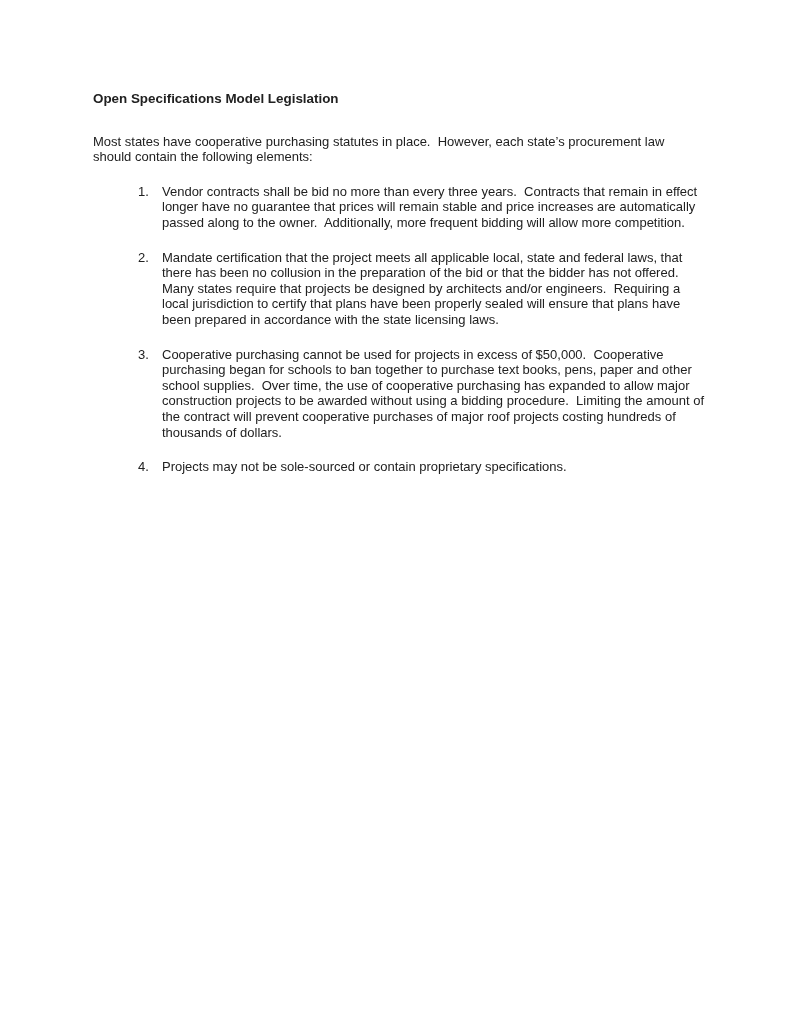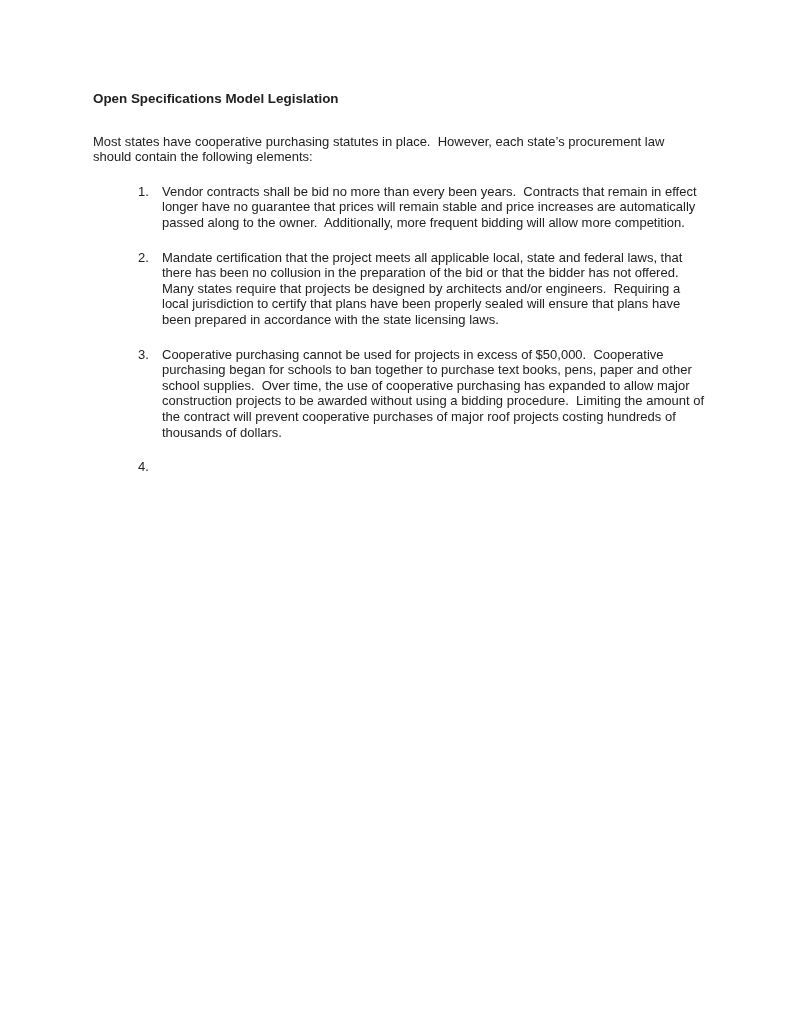--- a/index.html
+++ b/index.html
@@ -62,34 +62,35 @@
   <div class="doc">
 
     <div class="doc-title">Open Specifications Model Legislation</div>
 
     <div class="para">Most states have cooperative purchasing statutes in place.  However, each state’s procurement law should contain the following elements:</div>
 
     <div class="numbered-list">
 
       <div class="list-item">
         <span class="list-item-number">1.</span>
-        <span class="list-item-text">Vendor contracts shall be bid no more than every been years.  Contracts that remain in effect longer have no guarantee that prices will remain stable and price increases are automatically passed along to the owner.  Additionally, more frequent bidding will allow more competition.</span>
+        <span class="list-item-text">Vendor contracts shall be bid no more than every three years.  Contracts that remain in effect longer have no guarantee that prices will remain stable and price increases are automatically passed along to the owner.  Additionally, more frequent bidding will allow more competition.</span>
       </div>
 
       <div class="list-item">
         <span class="list-item-number">2.</span>
         <span class="list-item-text">Mandate certification that the project meets all applicable local, state and federal laws, that there has been no collusion in the preparation of the bid or that the bidder has not offered.  Many states require that projects be designed by architects and/or engineers.  Requiring a local jurisdiction to certify that plans have been properly sealed will ensure that plans have been prepared in accordance with the state licensing laws.</span>
       </div>
 
       <div class="list-item">
         <span class="list-item-number">3.</span>
         <span class="list-item-text">Cooperative purchasing cannot be used for projects in excess of $50,000.  Cooperative purchasing began for schools to ban together to purchase text books, pens, paper and other school supplies.  Over time, the use of cooperative purchasing has expanded to allow major construction projects to be awarded without using a bidding procedure.  Limiting the amount of the contract will prevent cooperative purchases of major roof projects costing hundreds of thousands of dollars.</span>
       </div>
 
       <div class="list-item">
         <span class="list-item-number">4.</span>
+        <span class="list-item-text">Projects may not be sole-sourced or contain proprietary specifications.</span>
       </div>
 
     </div>
 
 
   </div>
 </div>
 
 </body></html>

